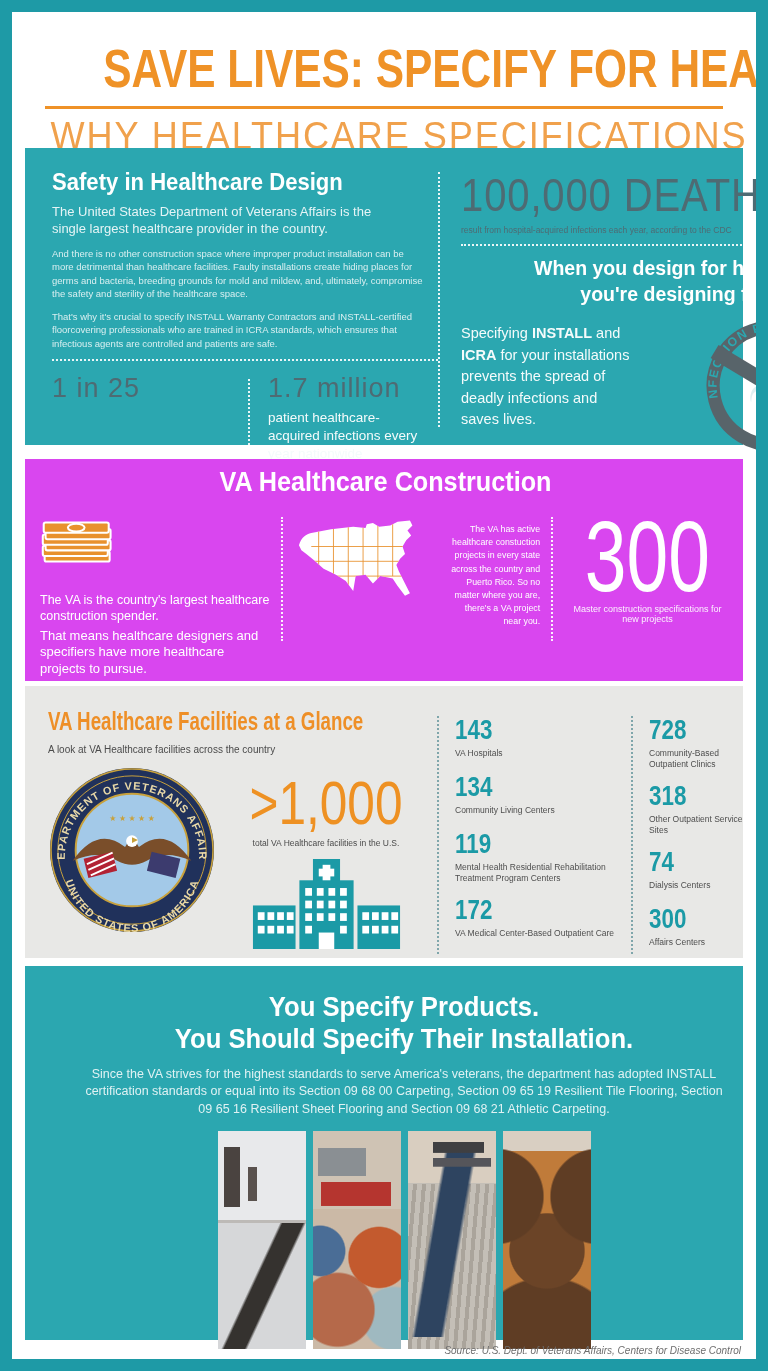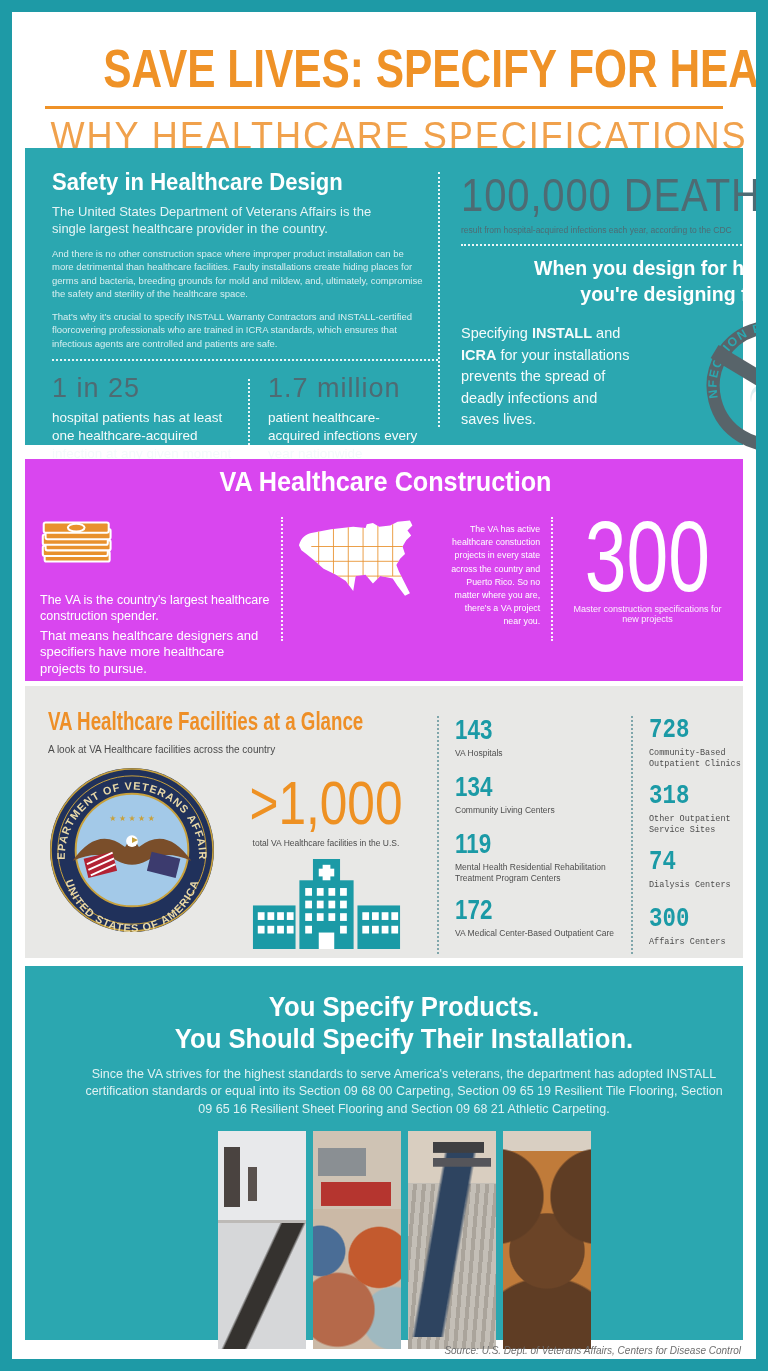--- a/index.html
+++ b/index.html
@@ -67,21 +67,21 @@
   .s3-main{width:404px;padding:20px 0 0 23px;box-sizing:border-box;}
   .s3-h2{font-size:26px;font-weight:bold;color:#EE8F27;transform:scaleX(.72);}
   .s3-sub{font-size:10px;color:#4b4b4b;margin-top:7px;}
   .s3-row{display:flex;margin-top:11px;align-items:flex-start;}
   .s3-total{width:196px;margin-left:12px;text-align:center;padding-top:6px;}
   .total-num{font-size:62px;font-weight:300;color:#EE9123;line-height:1;transform:scaleX(.8);}
   .total-label{font-size:8.5px;color:#4b4b4b;margin-top:4px;}
   .s3-hosp{margin-top:11px;}
   .s3-col{border-left:2px dotted #7FA6AB;margin-top:30px;margin-bottom:4px;padding-left:16px;box-sizing:border-box;}
   .s3-col1{width:186px;margin-left:8px;}
-  .s3-col2{flex:1;margin-left:8px;font-family:Liberation Mono, monospace;}
+  .s3-col2{flex:1;margin-left:8px;}
   .f-stat{margin-bottom:11px;min-height:46px;}
   .f-num{font-size:28px;font-weight:bold;color:#1B9AA6;line-height:1;transform:scaleX(.8);}
   .f-label{font-size:8.5px;color:#4E4E4E;line-height:1.35;margin-top:4px;}
 
   
   .sec4{top:954px;height:374px;background:#2BA7B0;color:#fff;padding-top:25px;padding-left:40px;}
   .s4-h2{font-size:27px;font-weight:bold;line-height:1.2;transform:scaleX(.95);}
   .s4-body{width:652px;margin:10px auto 0 auto;text-align:center;font-size:12.5px;
     line-height:1.4;color:rgba(255,255,255,.85);}
   .photos{display:flex;justify-content:center;gap:7px;margin-top:13px;}
@@ -130,21 +130,20 @@
   <section class="sec sec1">
     <div class="s1-left">
       <div class="s1-h2 cxl">Safety in Healthcare Design</div>
       <p class="s1-sub">The United States Department of Veterans Affairs is the single largest healthcare provider in the country.</p>
       <p class="s1-p">And there is no other construction space where improper product installation can be more detrimental than healthcare facilities. Faulty installations create hiding places for germs and bacteria, breeding grounds for mold and mildew, and, ultimately, compromise the safety and sterility of the healthcare space.</p>
       <p class="s1-p">That's why it's crucial to specify INSTALL Warranty Contractors and INSTALL-certified floorcovering professionals who are trained in ICRA standards, which ensures that infectious agents are controlled and patients are safe.</p>
       <div class="hdots s1-hdots"></div>
       <div class="s1-stats">
         <div class="s1-stat1">
           <div class="s1-num">1 in 25</div>
-          <div class="s1-statlabel">hospital patients has at least one healthcare-acquired infection at any given moment</div>
         </div>
         <div class="vdots s1-vdiv"></div>
         <div class="s1-stat2">
           <div class="s1-num">1.7 million</div>
           <div class="s1-statlabel">patient healthcare-acquired infections every year nationwide</div>
         </div>
       </div>
     </div>
     <div class="vdots" style="margin:6px 0 8px 0;"></div>
     <div class="s1-right">

